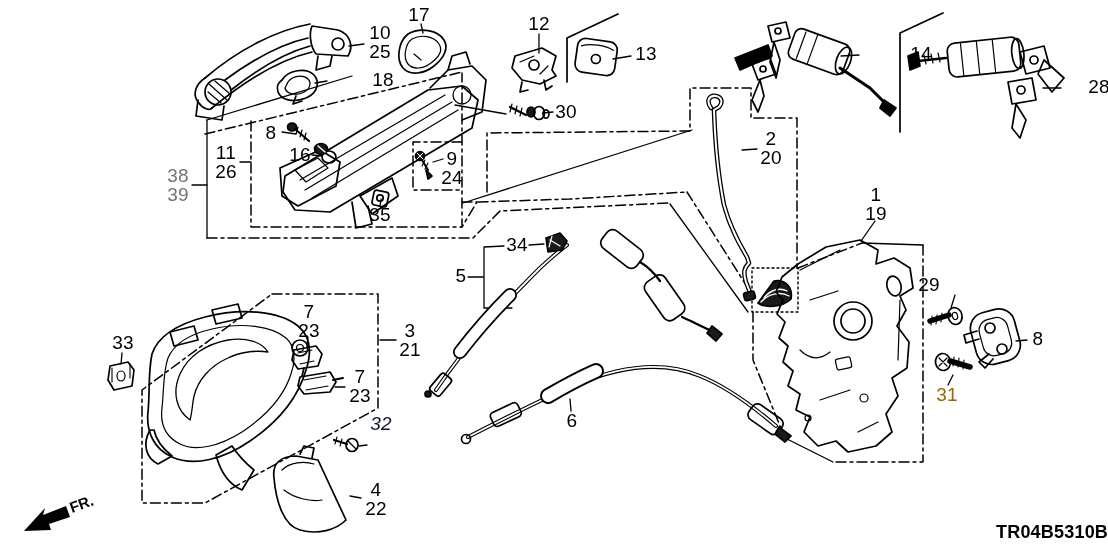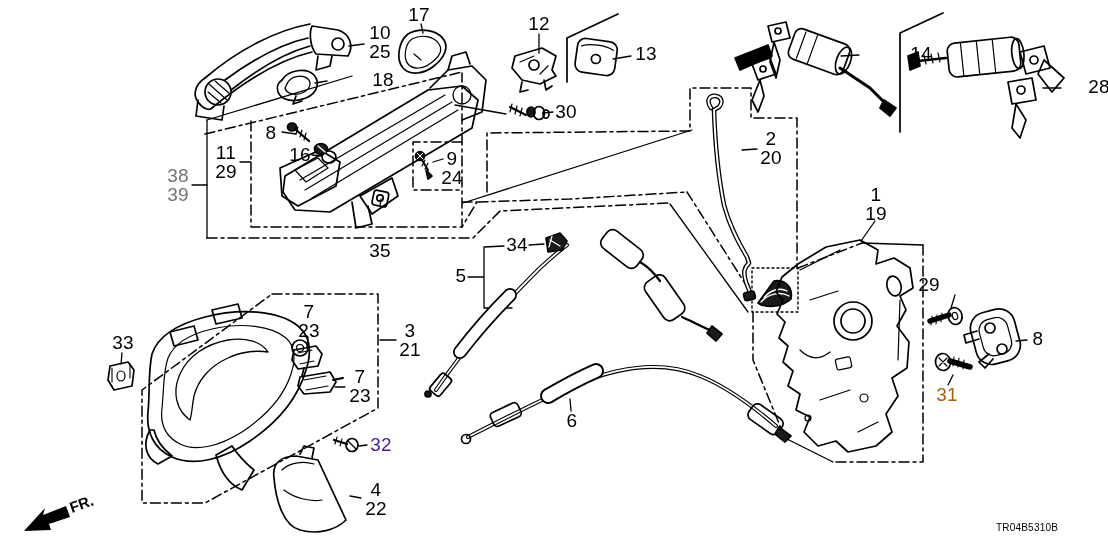--- a/index.html
+++ b/index.html
@@ -9,21 +9,21 @@
   }
   .stage svg{position:absolute;left:0;top:0;}
   #callouts{position:absolute;left:0;top:0;width:100%;height:100%;pointer-events:none;}
   .callout{
     position:absolute;transform:translate(-50%,-50%);
     font-size:19px;line-height:1.02;color:#000;white-space:pre-line;
     text-align:center;font-weight:400;letter-spacing:.3px;
   }
   .diagram-code{
     position:absolute;left:996px;top:522px;
-    font-size:10px;font-weight:400;color:#000;letter-spacing:.2px;
+    font-size:18px;font-weight:700;color:#000;letter-spacing:.2px;
   }
   .fr-text{font-size:15px;font-weight:700;}
 </style>
 </head>
 <body>
 
 <div class="stage" style="background: rgb(255, 255, 255);">
 
 <svg width="1108" height="554" viewBox="0 0 1108 554" fill="none" stroke="#000" stroke-width="1.7" stroke-linecap="round" stroke-linejoin="round">
 
@@ -348,43 +348,43 @@
 25</div>
       <div class="callout" style="left: 341px; top: 80px; color: rgb(0, 0, 0); margin-left: 42px;">18</div>
       <div class="callout" style="left: 539px; top: 24px; color: rgb(0, 0, 0);">12</div>
       <div class="callout" style="left: 646px; top: 54px; color: rgb(0, 0, 0);">13</div>
       <div class="callout" style="left: 874px; top: 54px; color: rgb(0, 0, 0); margin-left: 47px;">14</div>
       <div class="callout" style="left: 1076px; top: 87px; color: rgb(0, 0, 0); margin-left: 23px;">28</div>
       <div class="callout" style="left: 566px; top: 112px; color: rgb(0, 0, 0);">30</div>
       <div class="callout" style="left: 271px; top: 133px; color: rgb(0, 0, 0);">8</div>
       <div class="callout" style="left: 300px; top: 155px; color: rgb(0, 0, 0);">16</div>
       <div class="callout" style="left: 226px; top: 162px; color: rgb(0, 0, 0);">11
-29</div>
+26</div>
       <div class="callout" style="left: 178px; top: 185px; color: #737373;">38
 39</div>
       <div class="callout" style="left: 452px; top: 168px; color: rgb(0, 0, 0);">9
 24</div>
-      <div class="callout" style="left: 380px; top: 215px; color: rgb(0, 0, 0); margin-top: 36px;">35</div>
+      <div class="callout" style="left: 380px; top: 215px; color: rgb(0, 0, 0);">35</div>
       <div class="callout" style="left: 771px; top: 148px; color: rgb(0, 0, 0);">2
 20</div>
       <div class="callout" style="left: 876px; top: 204px; color: rgb(0, 0, 0);">1
 19</div>
       <div class="callout" style="left: 517px; top: 245px; color: rgb(0, 0, 0);">34</div>
       <div class="callout" style="left: 461px; top: 276px; color: rgb(0, 0, 0);">5</div>
       <div class="callout" style="left: 929px; top: 285px; color: rgb(0, 0, 0);">29</div>
       <div class="callout" style="left: 1038px; top: 339px; color: rgb(0, 0, 0);">8</div>
       <div class="callout" style="left: 947px; top: 395px; color: #a16207;">31</div>
       <div class="callout" style="left: 123px; top: 343px; color: rgb(0, 0, 0);">33</div>
       <div class="callout" style="left: 309px; top: 321px; color: rgb(0, 0, 0);">7
 23</div>
       <div class="callout" style="left: 410px; top: 340px; color: rgb(0, 0, 0);">3
 21</div>
       <div class="callout" style="left: 360px; top: 386px; color: rgb(0, 0, 0);">7
 23</div>
-      <div class="callout" style="left: 381px; top: 445px; color: #4c1d95;">32</div>
+      <div class="callout" style="left: 381px; top: 424px; color: #0f172a; font-style: italic;">32</div>
       <div class="callout" style="left: 572px; top: 421px; color: rgb(0, 0, 0);">6</div>
       <div class="callout" style="left: 376px; top: 499px; color: rgb(0, 0, 0);">4
 22</div>
     </div>
 
 <div class="diagram-code">TR04B5310B</div>
 
 </div>
 
 </body></html>

